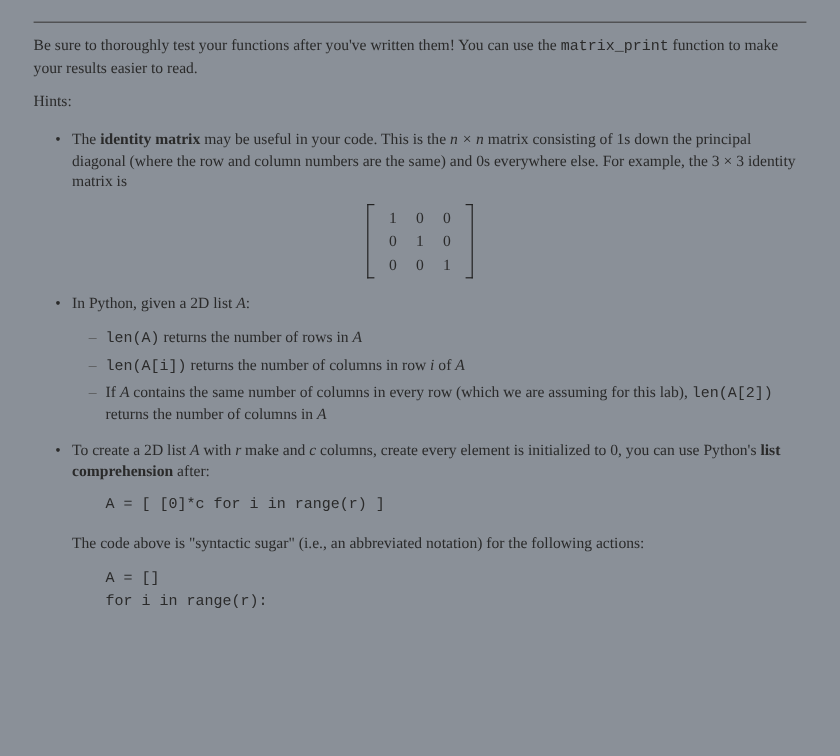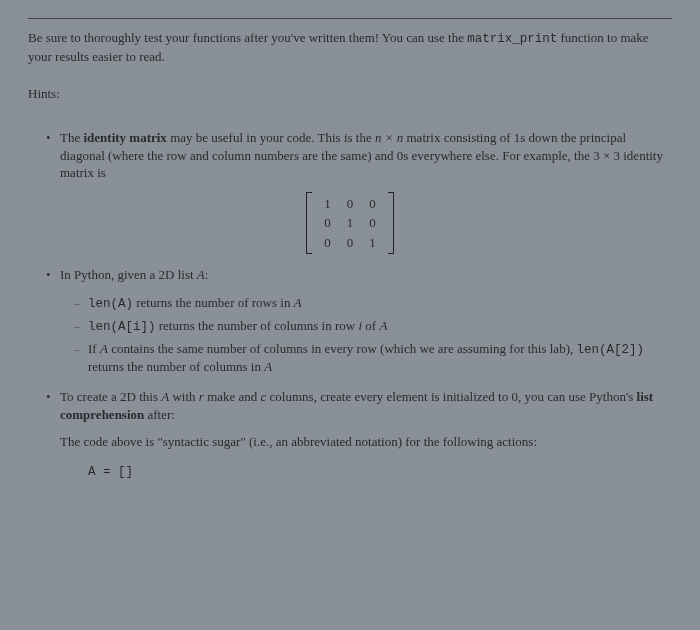--- a/index.html
+++ b/index.html
@@ -15,28 +15,28 @@
     .page {
       padding: 18px 28px;
       font-size: 13px;
       line-height: 1.35;
     }
     .rule {
       border-top: 1px solid #444;
       margin-bottom: 10px;
     }
     .intro {
-      margin-bottom: 20px;
+      margin-bottom: 10px;
     }
     .code {
       font-family: 'Courier New', monospace;
       font-size: 12.5px;
     }
     .hints-label {
-      margin-bottom: 26px;
+      margin-bottom: 14px;
     }
     .bullet {
       display: flex;
       margin-bottom: 10px;
       padding-left: 18px;
     }
     .bullet .dot {
       width: 14px;
       flex: 0 0 14px;
     }
@@ -161,23 +161,27 @@
     </div>
     <div class="subitem">
       <div class="dash">–</div>
       <div class="sc"><span>If </span><i>A</i><span> contains the same number of columns in every row (which we are assuming for this lab), </span><span class="code">len(A[2])</span><span> returns the number of columns in </span><i>A</i></div>
     </div>
   </div>
 
   <div class="bullet">
     <div class="dot">•</div>
     <div class="content">
-      <span>To create a 2D this </span><i>A</i><span> with </span><i>r</i><span> make and </span><i>c</i><span> columns, create every element is initialized to 0, you can use Python's </span><b>list comprehension</b><span> after:</span>
+      <span>To create a 2D list </span><i>A</i><span> with </span><i>r</i><span> make and </span><i>c</i><span> columns, create every element is initialized to 0, you can use Python's </span><b>list comprehension</b><span> after:</span>
     </div>
   </div>
 
+  <div class="code-block">
+    <div>A = [ [0]*c for i in range(r) ]</div>
+  </div>
 
   <div class="indent-text">The code above is "syntactic sugar" (i.e., an abbreviated notation) for the following actions:</div>
 
   <div class="code-block">
     <div>A = []</div>
+    <div>for i in range(r):</div>
   </div>
 </div>
 
 </body></html>

